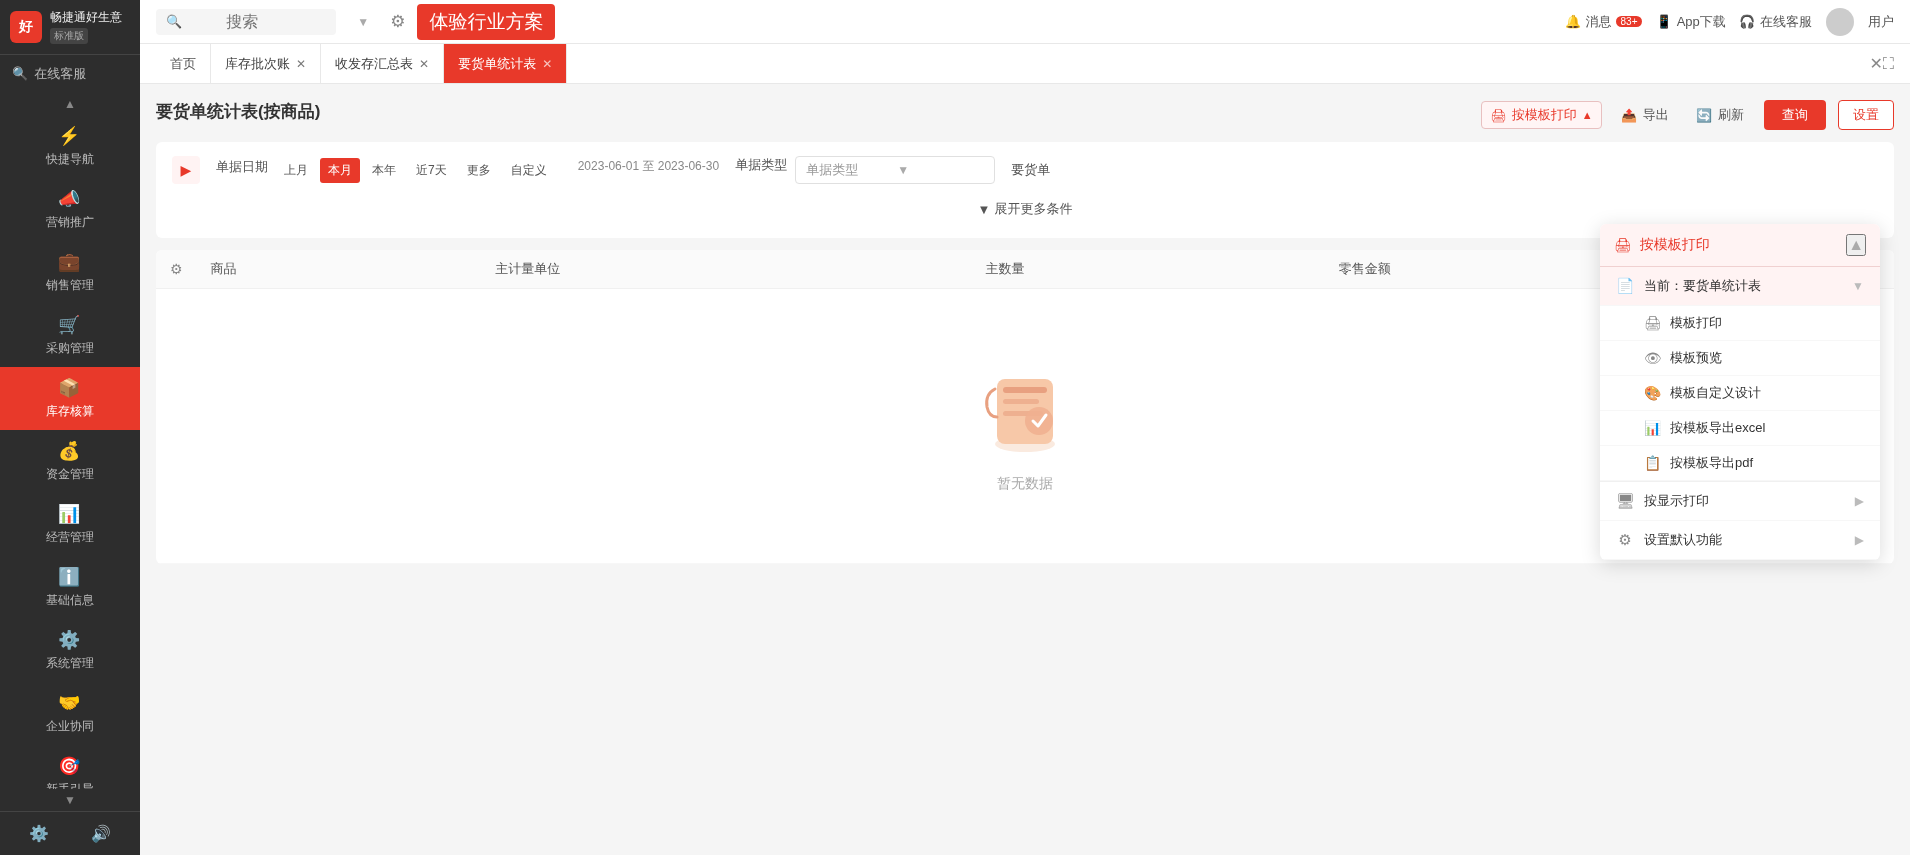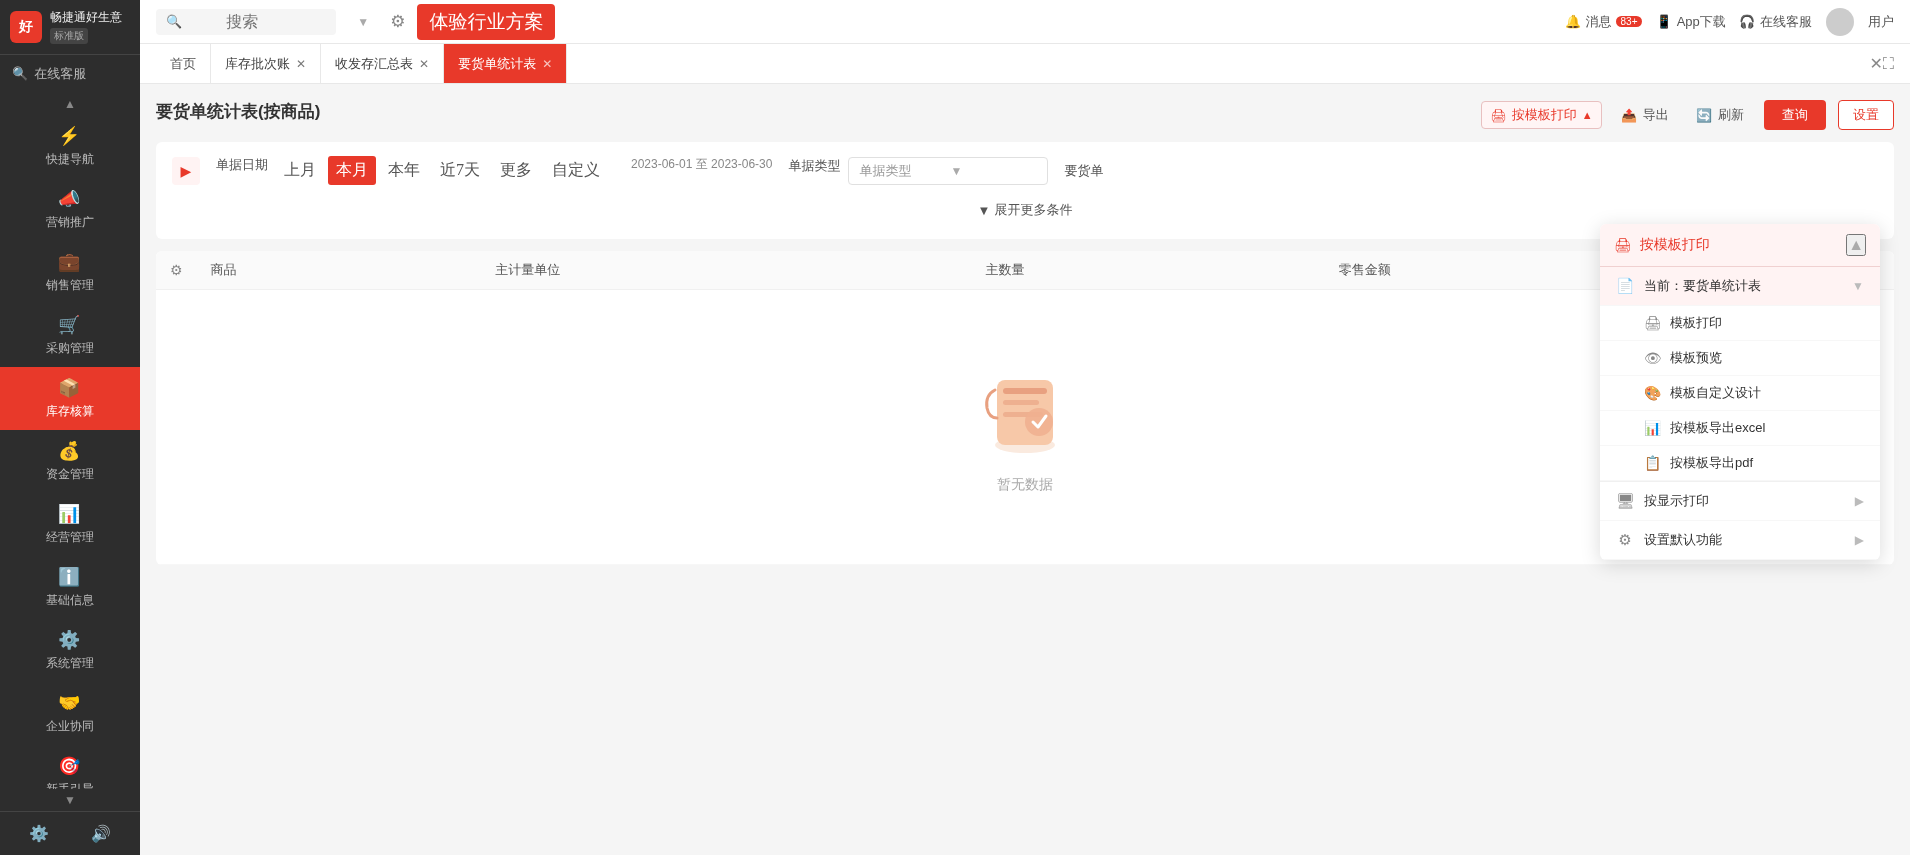--- a/index.html
+++ b/index.html
@@ -171,21 +171,21 @@
     .filter-toggle-btn {
       width: 28px; height: 28px;
       background: #fff3f3; border-radius: 4px;
       display: flex; align-items: center; justify-content: center;
       cursor: pointer; color: #e8392a; font-size: 14px; flex-shrink: 0;
       border: none;
     }
     .date-group { display: flex; align-items: center; gap: 4px; }
     .date-btn {
       padding: 4px 8px; border: none; background: none;
-      font-size: 16px; color: #555; cursor: pointer; border-radius: 3px; font-family: Liberation Serif, serif;
+      font-size: 12px; color: #555; cursor: pointer; border-radius: 3px;
     }
     .date-btn.active { background: #e8392a; color: #fff; border-radius: 3px; }
     .date-range { font-size: 12px; color: #888; margin-left: 15px; }
     .select-field {
       display: flex; align-items: center;
       border: 1px solid #e0e0e0; border-radius: 4px;
       padding: 4px 10px; background: #fff;
       min-width: 200px; cursor: pointer; gap: 4px;
     }
     .select-field span { flex: 1; color: #999; font-size: 13px; }

